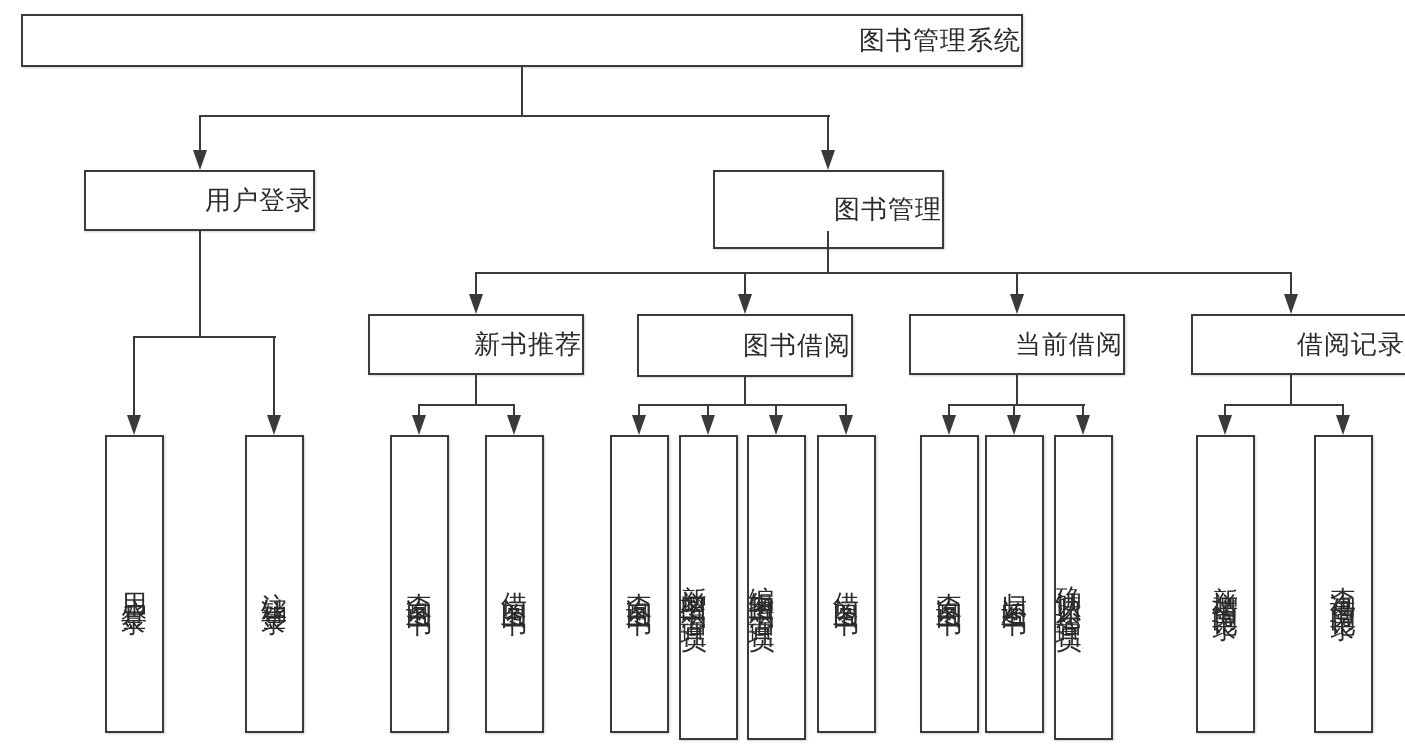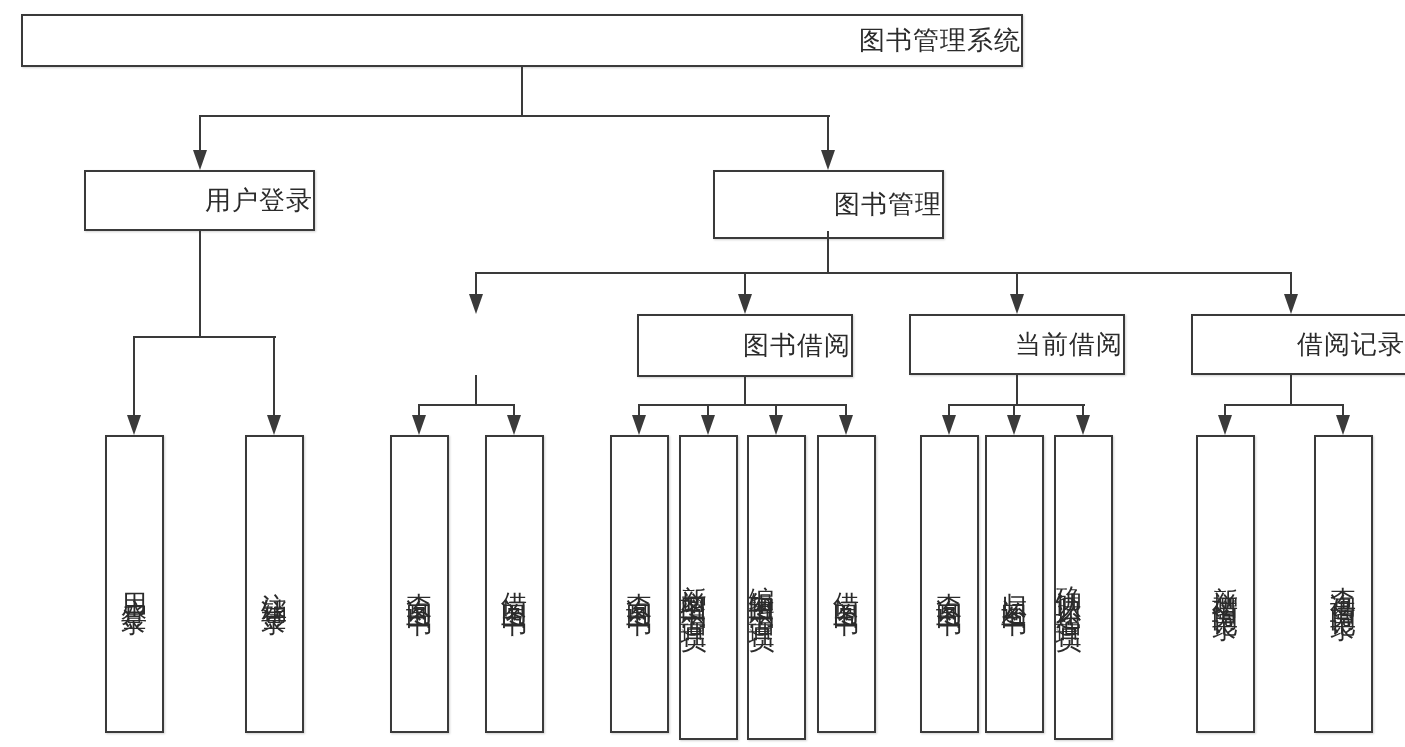--- a/index.html
+++ b/index.html
@@ -75,24 +75,27 @@
 
 <div class="canvas">
 
   <div class="box" style="left:21px;top:14px;width:1002px;height:53px;">
     <span>图书管理系统</span>
   </div>
 
   <div class="box" style="left:84px;top:170px;width:231px;height:61px;">
     <span>用户登录</span>
   </div>
-  <div class="box" style="left:713px;top:170px;width:231px;height:69px;">
+  <div class="box" style="left:713px;top:170px;width:231px;height:79px;">
     <span>图书管理</span>
   </div>
 
+  <div class="box" style="left:368px;top:314px;width:216px;height:61px;">
+    <span>新书推荐</span>
+  </div>
   <div class="box" style="left:637px;top:314px;width:216px;height:63px;">
     <span>图书借阅</span>
   </div>
   <div class="box" style="left:909px;top:314px;width:216px;height:61px;">
     <span>当前借阅</span>
   </div>
   <div class="box" style="left:1183px;top:314px;width:216px;height:61px;margin-left:8px;">
     <span>借阅记录</span>
   </div>
 

